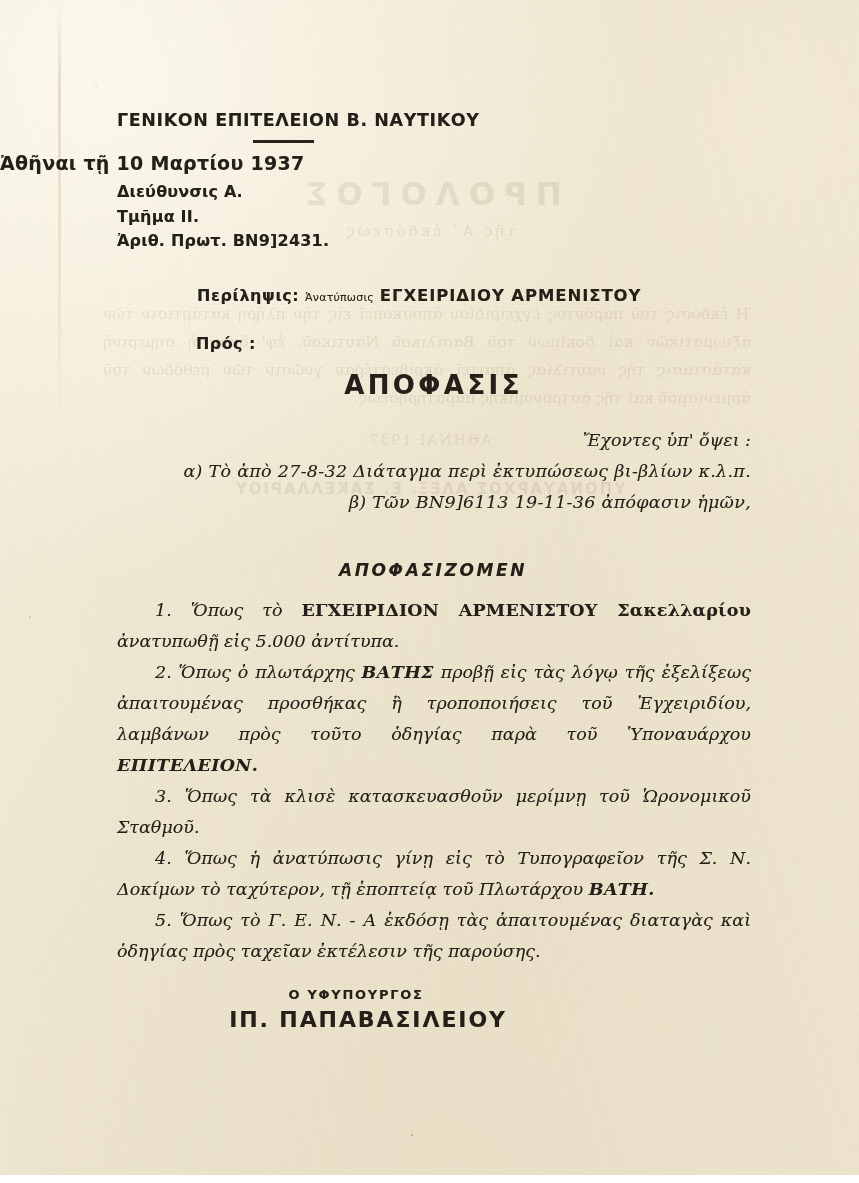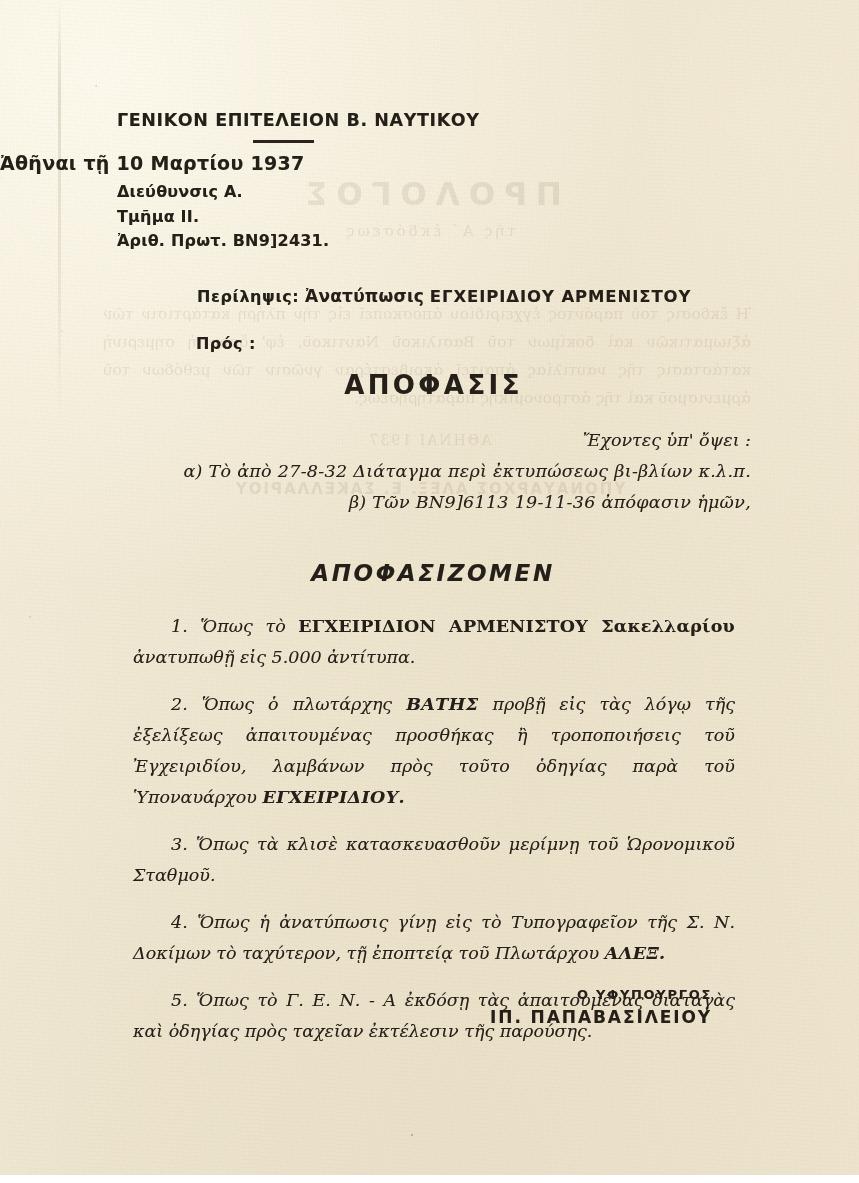--- a/index.html
+++ b/index.html
@@ -199,22 +199,22 @@
     left: 197px;
     top: 286px;
     font-family: "DejaVu Sans", sans-serif;
     font-size: 16px;
     font-weight: 700;
     letter-spacing: 0.2px;
     white-space: nowrap;
   }
   .subject .lead { letter-spacing: 0.6px; }
   .subject .mid {
-    font-size: 17px;
-    font-weight: 700;
+    font-size: 11px;
+    font-weight: 400;
     letter-spacing: 0.2px;
   }
   .subject .caps {
     font-size: 16.5px;
     font-weight: 700;
     letter-spacing: 0.9px;
   }
 
   .recipient {
     position: absolute;
@@ -253,69 +253,69 @@
   .preamble .ind { display: inline-block; width: 33px; }
   .preamble .mono-id { font-style: italic; letter-spacing: 0.3px; }
 
   .resolve-head {
     position: absolute;
     left: 0;
     right: 0;
     top: 560px;
     text-align: center;
     font-family: "DejaVu Sans", sans-serif;
-    font-size: 23px;
+    font-size: 17px;
     font-weight: 700;
     font-style: italic;
     letter-spacing: 2.6px;
     padding-left: 7px;
   }
 
   .articles {
     position: absolute;
     left: 117px;
     width: 634px;
     top: 595px;
     font-family: "DejaVu Serif", serif;
     font-size: 17.5px;
     line-height: 31px;
     font-style: italic;
     text-align: justify;
   }
   .articles p {
-    margin: 16px;
+    margin: 0;
     text-indent: 38px;
   }
   .articles .upcaps {
     font-style: normal;
     font-weight: 700;
     letter-spacing: 0.2px;
   }
   .articles .bi {
     font-weight: 700;
     font-style: italic;
     letter-spacing: 0.4px;
   }
 
   .signature {
     position: absolute;
     left: 0;
     top: 987px;
     width: 712px;
-    text-align: right;
+    text-align: center;
     font-family: "DejaVu Sans", sans-serif;
   }
   .sig-role {
     font-size: 13px;
     letter-spacing: 1.7px;
     font-weight: 600;
   }
   .sig-name {
     margin-top: 5px;
-    font-size: 17px;
+    font-size: 22px;
     font-weight: 700;
     letter-spacing: 1.9px;
     margin-left: 24px;
   }
 
   
   .ink {
     text-shadow: 0 0 0.6px rgba(40,32,20,0.30);
   }
 </style>
@@ -383,29 +383,29 @@
 
     <div class="resolve-head">ΑΠΟΦΑΣΙΖΟΜΕΝ</div>
 
     <div class="articles">
       <p>
         <span>1.</span>
         <span>Ὅπως τὸ <span class="upcaps">ΕΓΧΕΙΡΙΔΙΟΝ ΑΡΜΕΝΙΣΤΟΥ Σακελλαρίου</span> ἀνατυπωθῇ εἰς 5.000 ἀντίτυπα.</span>
       </p>
       <p>
         <span>2.</span>
-        <span>Ὅπως ὁ πλωτάρχης <span class="bi">ΒΑΤΗΣ</span> προβῇ εἰς τὰς λόγῳ τῆς ἐξελίξεως ἀπαιτουμένας προσθήκας ἢ τροποποιήσεις τοῦ Ἐγχειριδίου, λαμβάνων πρὸς τοῦτο ὁδηγίας παρὰ τοῦ Ὑποναυάρχου <span class="bi">ΕΓΧΕΙΡΙΔΙΟΥ.</span></span>
+        <span>Ὅπως ὁ πλωτάρχης <span class="bi">ΒΑΤΗΣ</span> προβῇ εἰς τὰς λόγῳ τῆς ἐξελίξεως ἀπαιτουμένας προσθήκας ἢ τροποποιήσεις τοῦ Ἐγχειριδίου, λαμβάνων πρὸς τοῦτο ὁδηγίας παρὰ τοῦ Ὑποναυάρχου <span class="bi">ΕΠΙΤΕΛΕΙΟΝ.</span></span>
       </p>
       <p>
         <span>3.</span>
         <span>Ὅπως τὰ κλισὲ κατασκευασθοῦν μερίμνῃ τοῦ Ὡρονομικοῦ Σταθμοῦ.</span>
       </p>
       <p>
         <span>4.</span>
-        <span>Ὅπως ἡ ἀνατύπωσις γίνῃ εἰς τὸ Τυπογραφεῖον τῆς Σ. Ν. Δοκίμων τὸ ταχύτερον, τῇ ἐποπτείᾳ τοῦ Πλωτάρχου <span class="bi">ΑΛΕΞ.</span></span>
+        <span>Ὅπως ἡ ἀνατύπωσις γίνῃ εἰς τὸ Τυπογραφεῖον τῆς Σ. Ν. Δοκίμων τὸ ταχύτερον, τῇ ἐποπτείᾳ τοῦ Πλωτάρχου <span class="bi">ΒΑΤΗ.</span></span>
       </p>
       <p>
         <span>5.</span>
         <span>Ὅπως τὸ Γ. Ε. Ν. - Α ἐκδόσῃ τὰς ἀπαιτουμένας διαταγὰς καὶ ὁδηγίας πρὸς ταχεῖαν ἐκτέλεσιν τῆς παρούσης.</span>
       </p>
     </div>
 
     <div class="signature">
       <div class="sig-role">Ο ΥΦΥΠΟΥΡΓΟΣ</div>
       <div class="sig-name">ΙΠ. ΠΑΠΑΒΑΣΙΛΕΙΟΥ</div>

